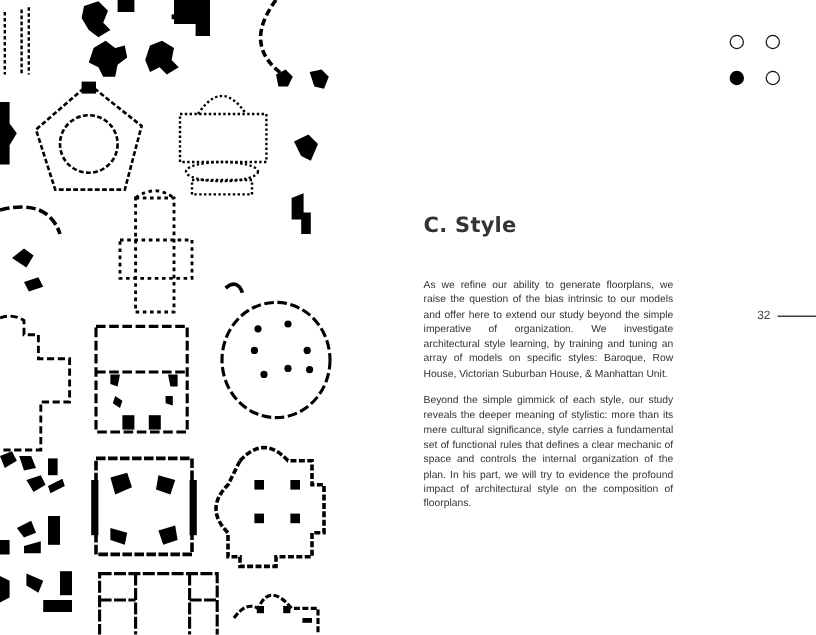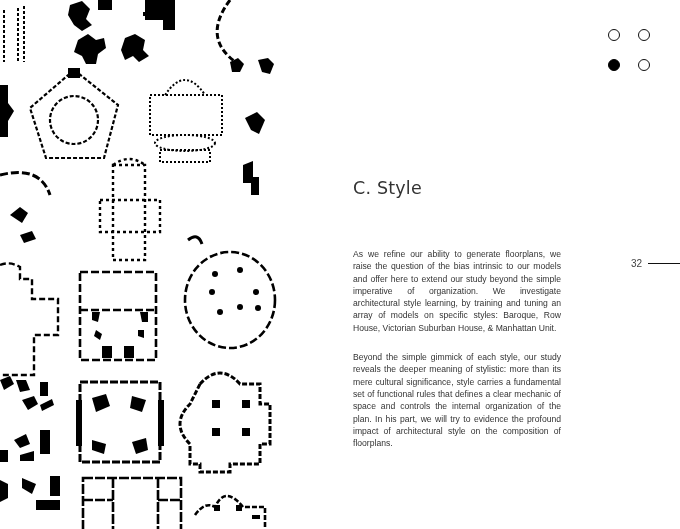--- a/index.html
+++ b/index.html
@@ -5,23 +5,23 @@
   html, body { margin: 0; padding: 0; background: #ffffff; }
   body { width: 680px; height: 529px; position: relative; overflow: hidden; font-family: "DejaVu Sans", sans-serif; color: #222; }
   .left-panel { position: absolute; left: 0; top: 0; width: 278px; height: 529px; overflow: hidden; background: #fff; }
   .left-panel svg { display: block; }
   .nav-dots { position: absolute; left: 608px; top: 29px; width: 48px; height: 48px; }
   .dot { position: absolute; width: 12px; height: 12px; border-radius: 50%; border: 1.6px solid #111; box-sizing: border-box; background: #fff; }
   .dot.filled { background: #000; border-color: #000; }
   .page-number-wrap { position: absolute; left: 631px; top: 258px; display: flex; align-items: center; }
   .page-number { font-family: "Liberation Sans", sans-serif; font-size: 10px; color: #444; }
   .page-rule { width: 34px; height: 1.6px; background: #111; margin-left: 6px; }
-  .section-title { position: absolute; left: 353px; top: 178px; font-family: "DejaVu Sans", sans-serif; font-weight: 400; font-size: 17.5px; color: #333; letter-spacing: 0.2px; }
+  .section-title { position: absolute; left: 353px; top: 178px; font-family: "DejaVu Sans", sans-serif; font-weight: 700; font-size: 17.5px; color: #333; letter-spacing: 0.2px; }
   .body-text { position: absolute; left: 353px; top: 231px; width: 208px; font-family: "Liberation Sans", sans-serif; font-size: 8.6px; line-height: 12.3px; color: #333; text-align: justify; }
-  .body-text p { margin: 17px 0 10px 0; }
+  .body-text p { margin: 0 0 10px 0; }
 </style>
 </head>
 <body>
 
 <div class="left-panel">
   <svg width="278" height="529" viewBox="0 0 278 529">
     <g fill="#000" stroke="#000">
 
       <g stroke-width="2" stroke-dasharray="3 2" fill="none">
         <line x1="4" y1="10" x2="4" y2="62"></line>

